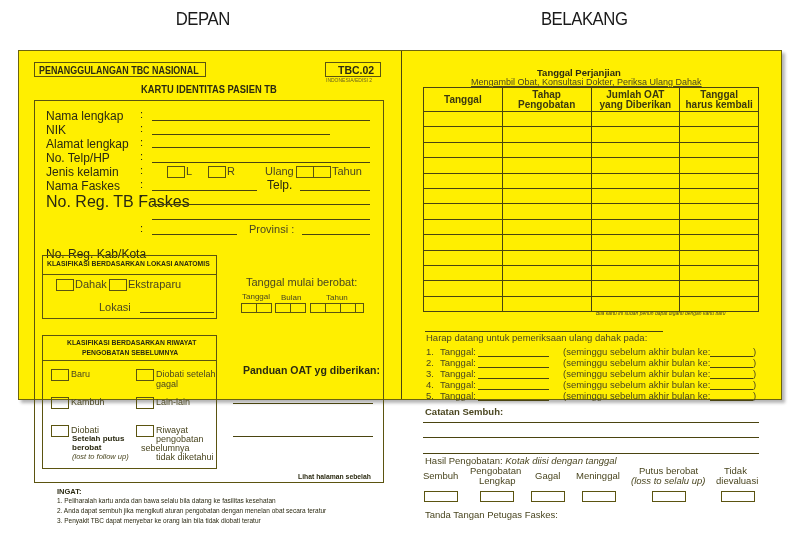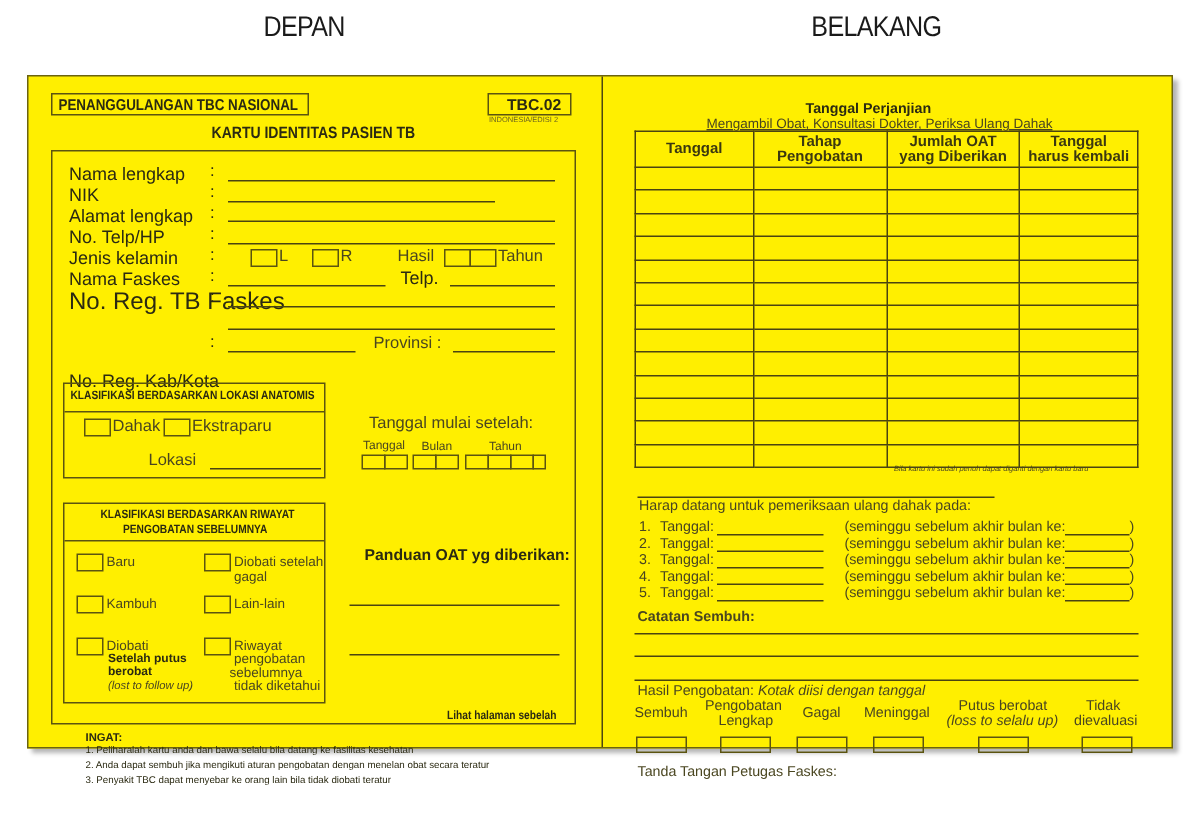--- a/index.html
+++ b/index.html
@@ -1,18 +1,18 @@
 <!DOCTYPE html>
 <html><head>
 <meta charset="utf-8">
 <style>
   * { box-sizing: border-box; margin: 0; padding: 0; }
   body { width: 800px; height: 548px; background: #ffffff; position: relative; overflow: hidden; font-family: "Liberation Sans", sans-serif; color: #2b2a12; }
   .side-title { position: absolute; top: 8px; font-size: 19px; color: #1a1a1a; font-family: "Liberation Sans", sans-serif; letter-spacing: -0.5px; transform: scaleX(0.88); transform-origin: center; }
-  .card { position: absolute; left: 18px; top: 50px; width: 764px; height: 449px; background: #ffef00; border: 1px solid #6b6310; box-shadow: 3px 3px 3px #b5b5b5; }
+  .card { position: absolute; left: 18px; top: 50px; width: 764px; height: 350px; background: #ffef00; border: 1px solid #6b6310; box-shadow: 3px 3px 3px #b5b5b5; }
   .divider { position: absolute; left: 382px; top: 0; width: 1px; height: 100%; background: #4d4710; }
   .box { position: absolute; border: 1px solid #5b5410; }
   .txt { position: absolute; white-space: nowrap; }
   .line { position: absolute; height: 1px; background: #4a4410; }
   .cb { position: absolute; width: 20px; height: 13px; border: 1px solid #5b5410; }
   .cond { font-family: "Liberation Sans", sans-serif; transform: scaleX(0.85); transform-origin: left; }
   .bold { font-weight: bold; }
   table.perj { position: absolute; left: 404px; top: 36px; width: 336px; border-collapse: collapse; }
   table.perj th, table.perj td { border: 1px solid #4a4410; font-size: 10px; }
   table.perj th { height: 24px; font-weight: bold; line-height: 10px; color: #3b3810; }
@@ -53,21 +53,21 @@
   <span class="txt" style="left:27px;top:100px;font-size:12px;">No. Telp/HP</span>
   <span class="txt" style="left:121px;top:99px;font-size:11px;">:</span>
   <div class="line" style="left:133px;top:111px;width:218px;"></div>
 
   <span class="txt" style="left:27px;top:114px;font-size:12px;">Jenis kelamin</span>
   <span class="txt" style="left:121px;top:113px;font-size:11px;">:</span>
   <div class="cb" style="left:148px;top:115px;width:18px;height:12px;"></div>
   <span class="txt" style="left:167px;top:114px;font-size:11px;color:#4a4620;">L</span>
   <div class="cb" style="left:189px;top:115px;width:18px;height:12px;"></div>
   <span class="txt" style="left:208px;top:114px;font-size:11px;color:#4a4620;">R</span>
-  <span class="txt" style="left:246px;top:114px;font-size:11px;color:#4a4620;">Hasil</span>
+  <span class="txt" style="left:246px;top:114px;font-size:11px;color:#4a4620;">Ulang</span>
   <div class="cb" style="left:277px;top:115px;width:18px;height:12px;"></div>
   <div class="cb" style="left:294px;top:115px;width:18px;height:12px;"></div>
   <span class="txt" style="left:313px;top:114px;font-size:11px;color:#4a4620;">Tahun</span>
 
   <span class="txt" style="left:27px;top:128px;font-size:12px;">Nama Faskes</span>
   <span class="txt" style="left:121px;top:127px;font-size:11px;">:</span>
   <div class="line" style="left:133px;top:139px;width:105px;"></div>
   <span class="txt" style="left:248px;top:127px;font-size:12px;">Telp.</span>
   <div class="line" style="left:281px;top:139px;width:70px;"></div>
 
@@ -86,21 +86,21 @@
     <div style="position:absolute;left:0;top:18px;width:100%;height:1px;background:#5b5410;"></div>
   </div>
   <span class="txt bold cond" style="left:28px;top:208px;font-size:8px;">KLASIFIKASI BERDASARKAN LOKASI ANATOMIS</span>
   <div class="cb" style="left:37px;top:228px;width:18px;height:12px;"></div>
   <span class="txt" style="left:56px;top:227px;font-size:11px;color:#4a4620;">Dahak</span>
   <div class="cb" style="left:90px;top:228px;width:18px;height:12px;"></div>
   <span class="txt" style="left:109px;top:227px;font-size:11px;color:#4a4620;">Ekstraparu</span>
   <span class="txt" style="left:80px;top:250px;font-size:11px;color:#4a4620;">Lokasi</span>
   <div class="line" style="left:121px;top:261px;width:74px;"></div>
 
-  <span class="txt" style="left:227px;top:225px;font-size:11px;color:#4a4620;">Tanggal mulai setelah:</span>
+  <span class="txt" style="left:227px;top:225px;font-size:11px;color:#4a4620;">Tanggal mulai berobat:</span>
   <span class="txt" style="left:223px;top:241px;font-size:8px;color:#4a4620;">Tanggal</span>
   <span class="txt" style="left:262px;top:242px;font-size:8px;color:#4a4620;">Bulan</span>
   <span class="txt" style="left:307px;top:242px;font-size:8px;color:#4a4620;">Tahun</span>
   <div class="cb" style="left:222px;top:252px;width:16px;height:10px;"></div>
   <div class="cb" style="left:237px;top:252px;width:16px;height:10px;"></div>
   <div class="cb" style="left:256px;top:252px;width:16px;height:10px;"></div>
   <div class="cb" style="left:271px;top:252px;width:16px;height:10px;"></div>
   <div class="cb" style="left:291px;top:252px;width:16px;height:10px;"></div>
   <div class="cb" style="left:306px;top:252px;width:16px;height:10px;"></div>
   <div class="cb" style="left:321px;top:252px;width:16px;height:10px;"></div>
@@ -124,21 +124,21 @@
   <span class="txt" style="left:137px;top:346px;font-size:9px;color:#4a4620;">Lain-lain</span>
 
   <div class="cb" style="left:32px;top:374px;width:18px;height:12px;"></div>
   <span class="txt" style="left:52px;top:374px;font-size:9px;color:#4a4620;">Diobati</span>
   <span class="txt bold" style="left:53px;top:383px;font-size:8px;">Setelah putus</span>
   <span class="txt bold" style="left:53px;top:392px;font-size:8px;">berobat</span>
   <span class="txt" style="left:53px;top:401px;font-size:7.5px;font-style:italic;color:#4a4620;">(lost to follow up)</span>
   <div class="cb" style="left:117px;top:374px;width:18px;height:12px;"></div>
   <span class="txt" style="left:137px;top:374px;font-size:9px;color:#4a4620;">Riwayat</span>
   <span class="txt" style="left:137px;top:383px;font-size:9px;color:#4a4620;">pengobatan</span>
-  <span class="txt" style="left:134px;top:392px;font-size:9px;color:#4a4620;">sebelumnya</span>
+  <span class="txt" style="left:122px;top:392px;font-size:9px;color:#4a4620;">sebelumnya</span>
   <span class="txt" style="left:137px;top:401px;font-size:9px;color:#4a4620;">tidak diketahui</span>
 
   <span class="txt bold" style="left:224px;top:313px;font-size:10.5px;">Panduan OAT yg diberikan:</span>
   <div class="line" style="left:214px;top:352px;width:140px;"></div>
   <div class="line" style="left:214px;top:385px;width:140px;"></div>
   <span class="txt bold cond" style="left:279px;top:421px;font-size:8px;">Lihat halaman sebelah</span>
 
   <span class="txt bold" style="left:38px;top:436px;font-size:7.5px;">INGAT:</span>
   <span class="txt" style="left:38px;top:446px;font-size:6.5px;">1. Peliharalah kartu anda dan bawa selalu bila datang ke fasilitas kesehatan</span>
   <span class="txt" style="left:38px;top:456px;font-size:6.5px;">2. Anda dapat sembuh jika mengikuti aturan pengobatan dengan menelan obat secara teratur</span>

